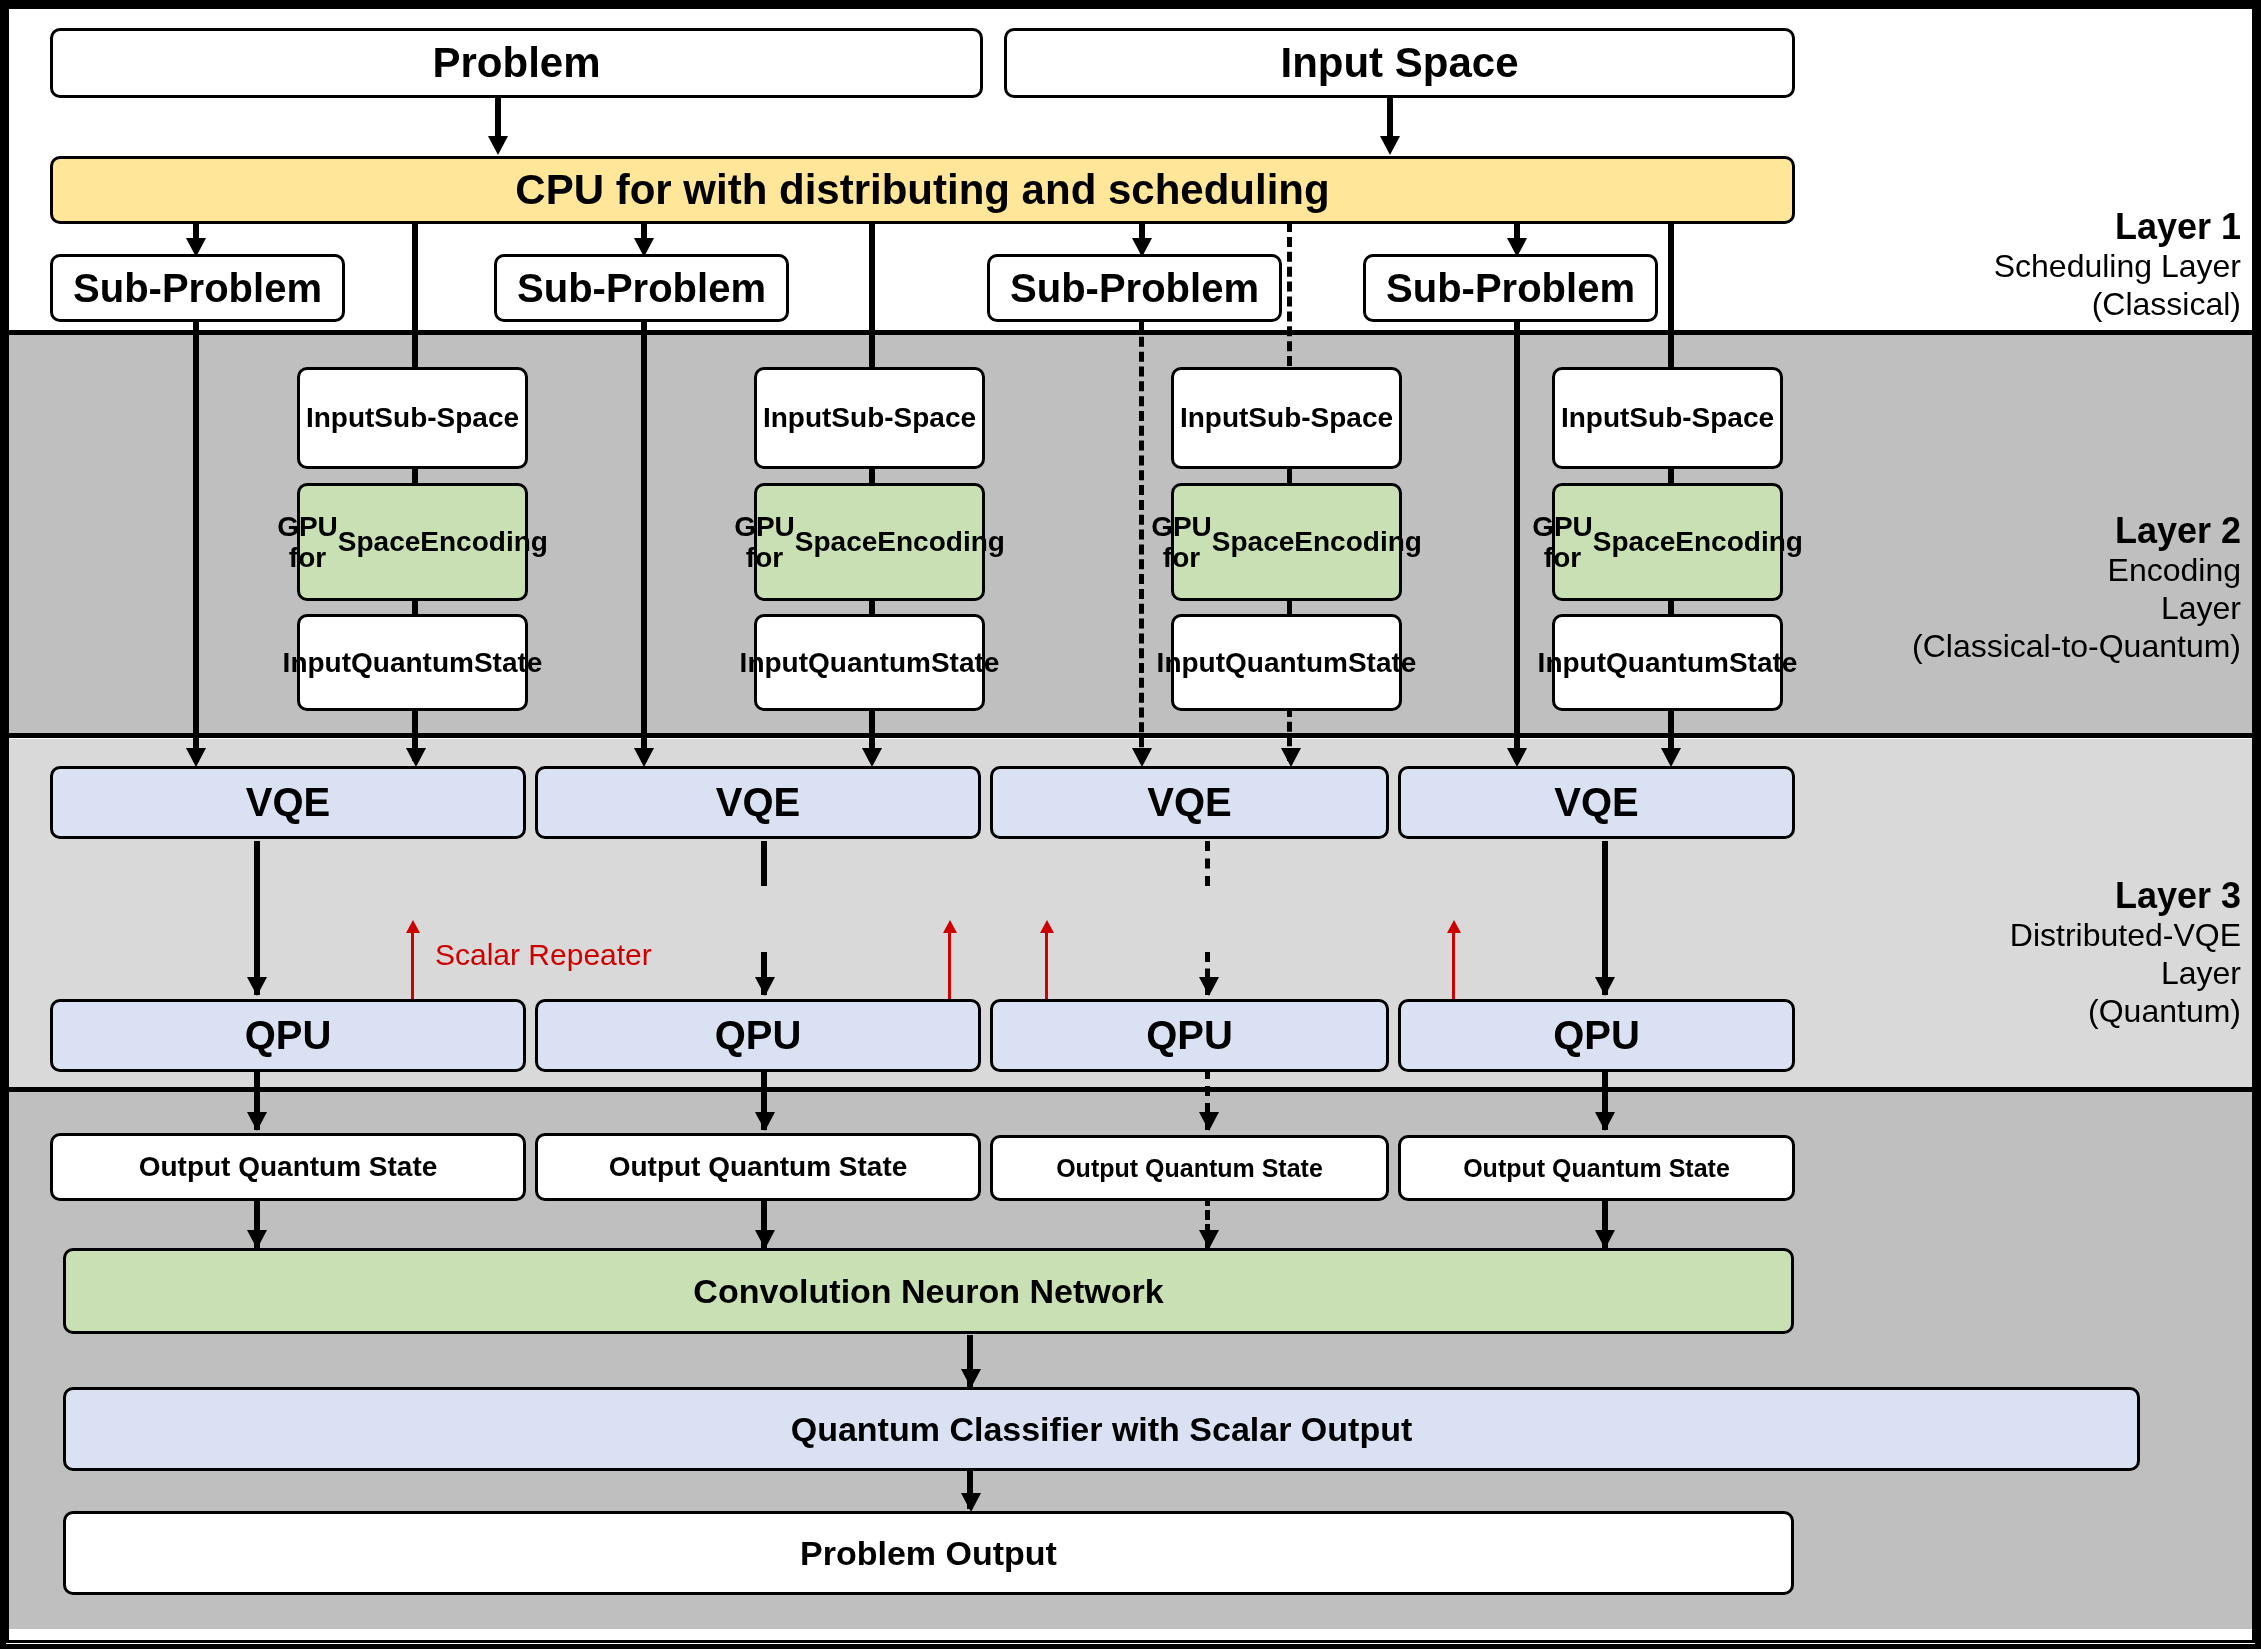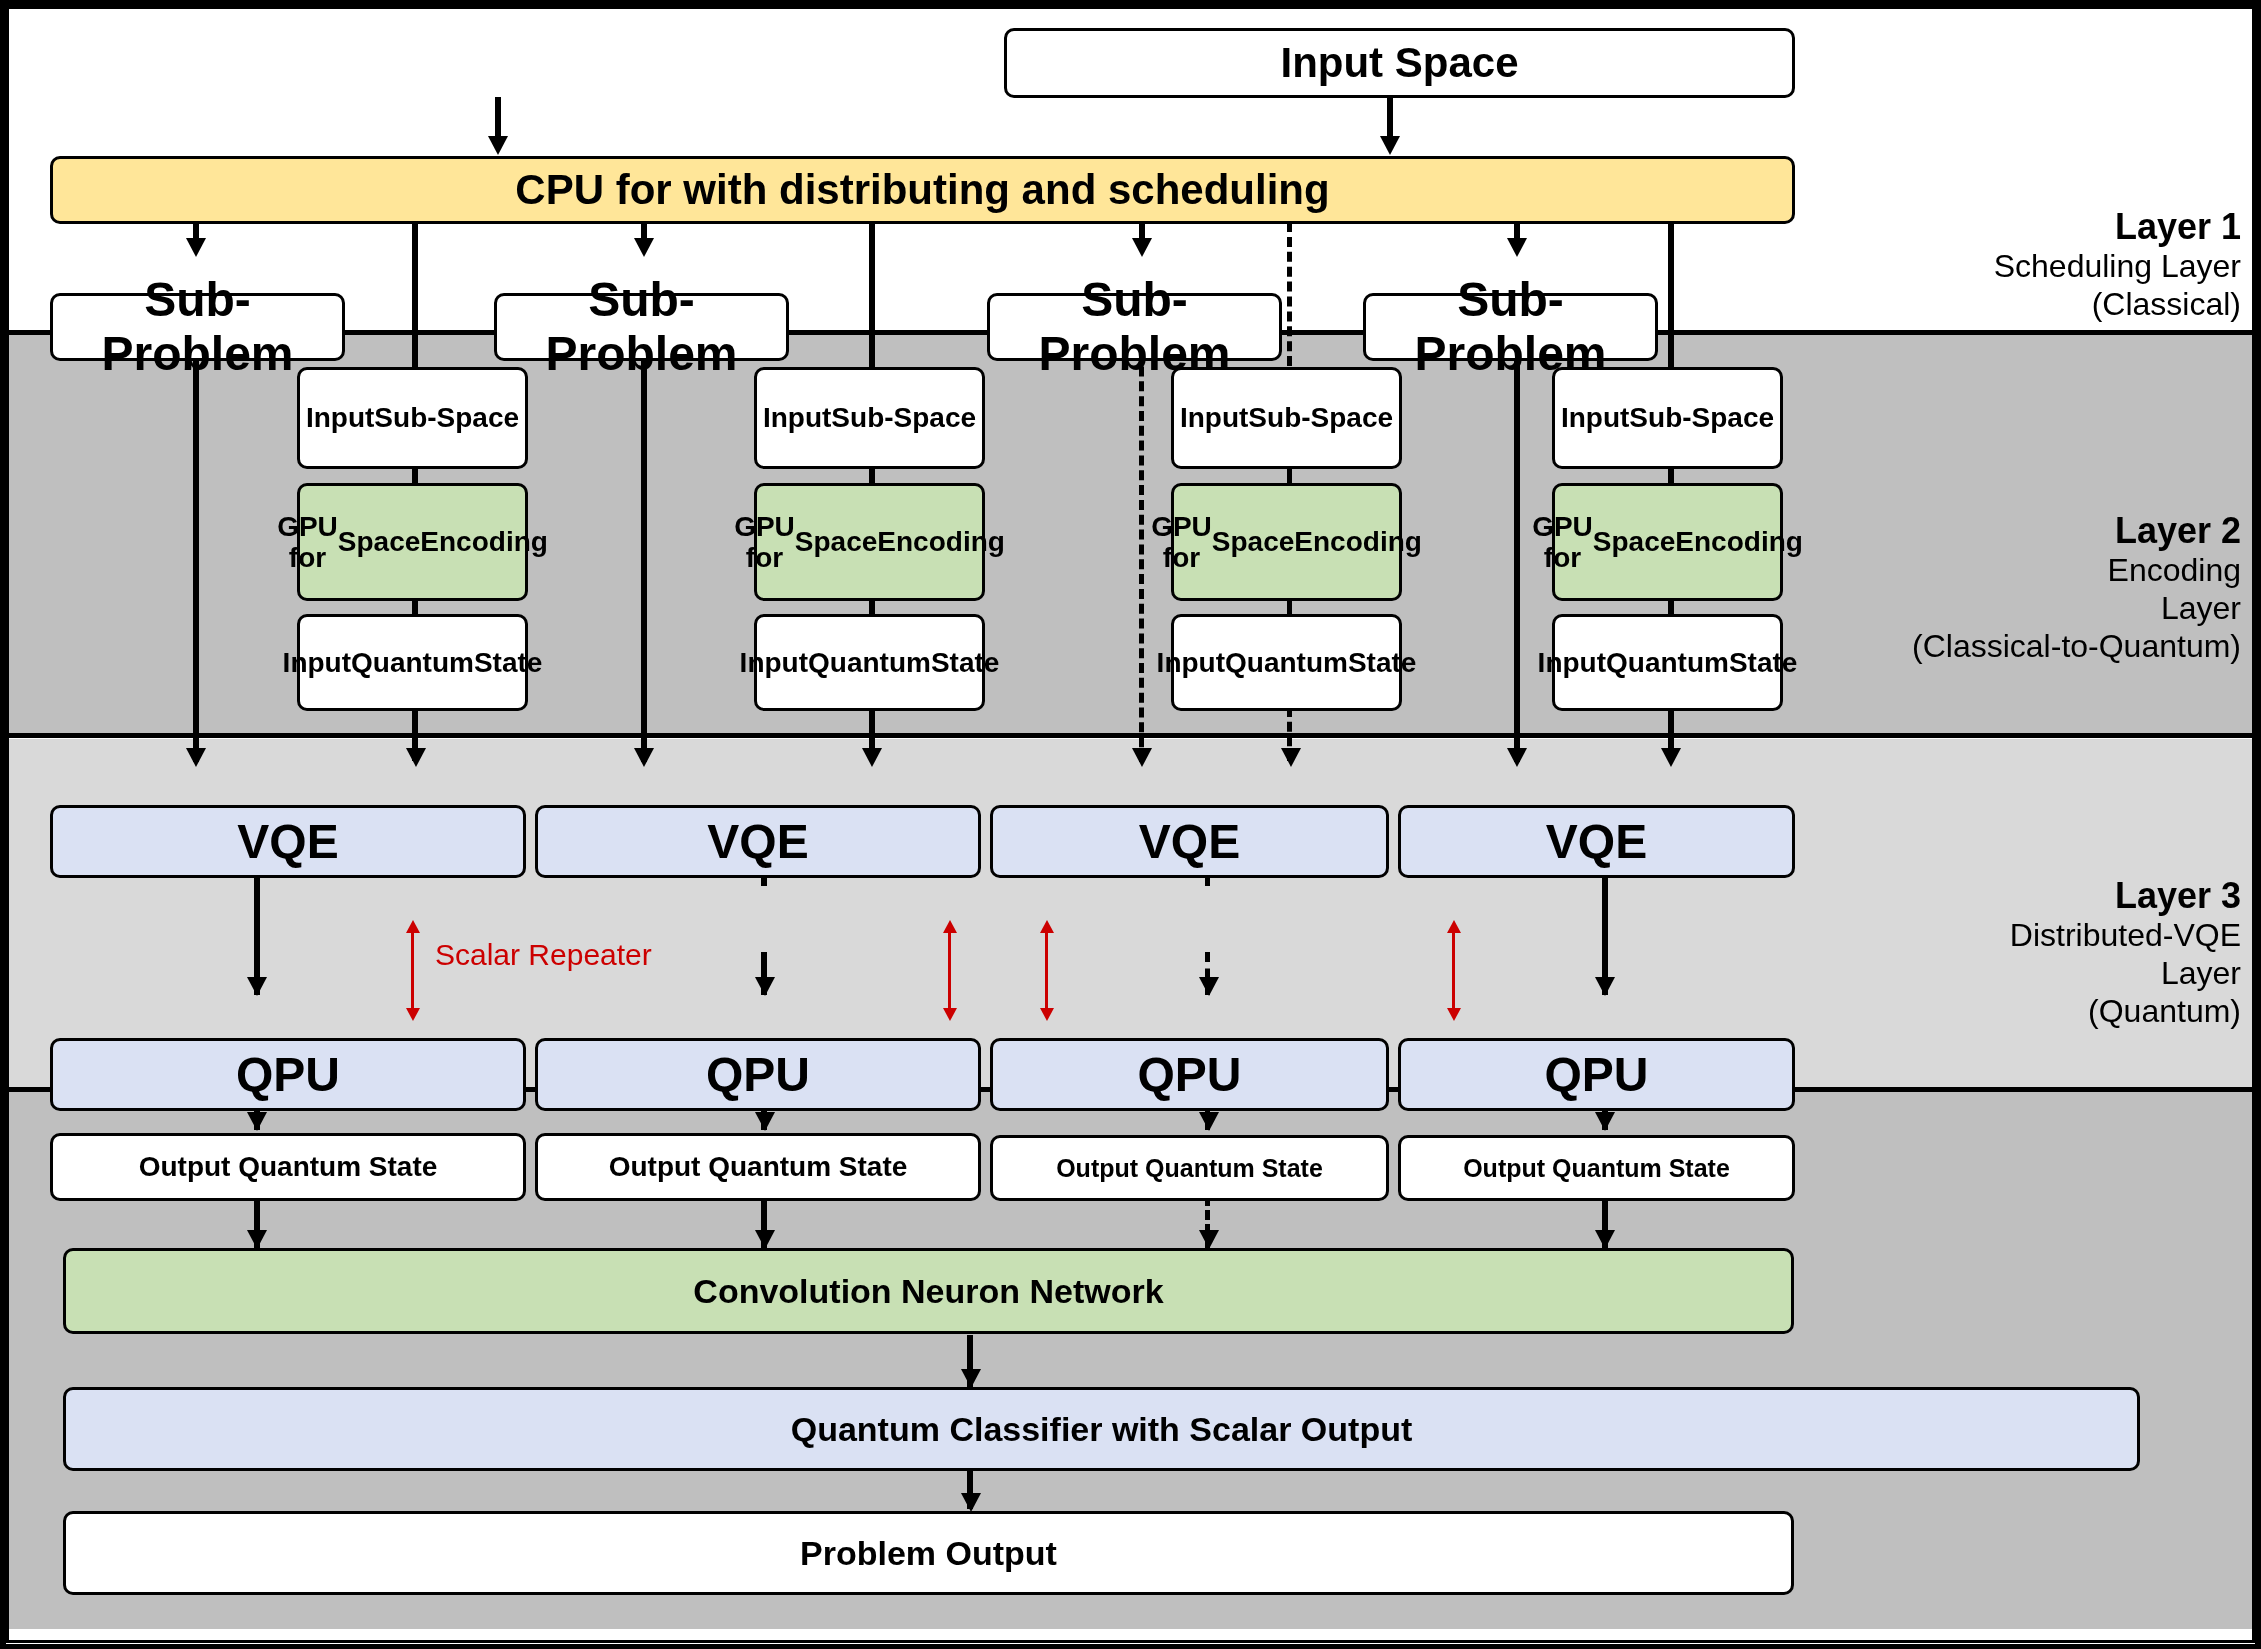--- a/index.html
+++ b/index.html
@@ -74,21 +74,21 @@
   
   .layer-cap{
     position:absolute;right:20px;text-align:right;color:#000;
     line-height:1.18;white-space:nowrap;
   }
   .layer-cap .lt{font-size:36px;font-weight:bold;display:block;}
   .layer-cap .ls{font-size:32px;font-weight:normal;display:block;}
 
   
   .t-xxl{font-size:42px;}
-  .t-xl {font-size:48px;margin-top:39px;}
+  .t-xl {font-size:40px;}
   .t-lg {font-size:34px;text-align:right;}
   .t-md {font-size:28px;}
   .t-sm {font-size:25px;}
 </style>
 </head>
 <body>
 
 <div id="stage">
 
   <div class="band" id="band1"></div>
@@ -199,20 +199,21 @@
   <div class="arrowhead" style="left:1199px;top:1230px"></div>
   <div class="vline" style="left:1602px;top:1196px;height:52px"></div>
   <div class="arrowhead" style="left:1595px;top:1230px"></div>
 
   <div class="vline" style="left:967px;top:1335px;height:52px"></div>
   <div class="arrowhead" style="left:961px;top:1369px"></div>
 
   <div class="vline" style="left:967px;top:1470px;height:39px"></div>
   <div class="arrowhead" style="left:961px;top:1493px"></div>
 
+  <div class="box fill-white t-xxl" style="left:50px;top:28px;width:933px;height:70px">Problem</div>
   <div class="box fill-white t-xxl" style="left:1004px;top:28px;width:791px;height:70px">Input Space</div>
 
   <div class="box fill-yellow t-xxl" style="left:50px;top:156px;width:1745px;height:68px">CPU for with distributing and scheduling</div>
 
   <div class="box fill-white t-xl" style="left:50px;top:254px;width:295px;height:68px">Sub-Problem</div>
   <div class="box fill-white t-xl" style="left:494px;top:254px;width:295px;height:68px">Sub-Problem</div>
   <div class="box fill-white t-xl" style="left:987px;top:254px;width:295px;height:68px">Sub-Problem</div>
   <div class="box fill-white t-xl" style="left:1363px;top:254px;width:295px;height:68px">Sub-Problem</div>
 
   <div class="box fill-white t-md stack" style="left:297px;top:367px;width:231px;height:102px">

